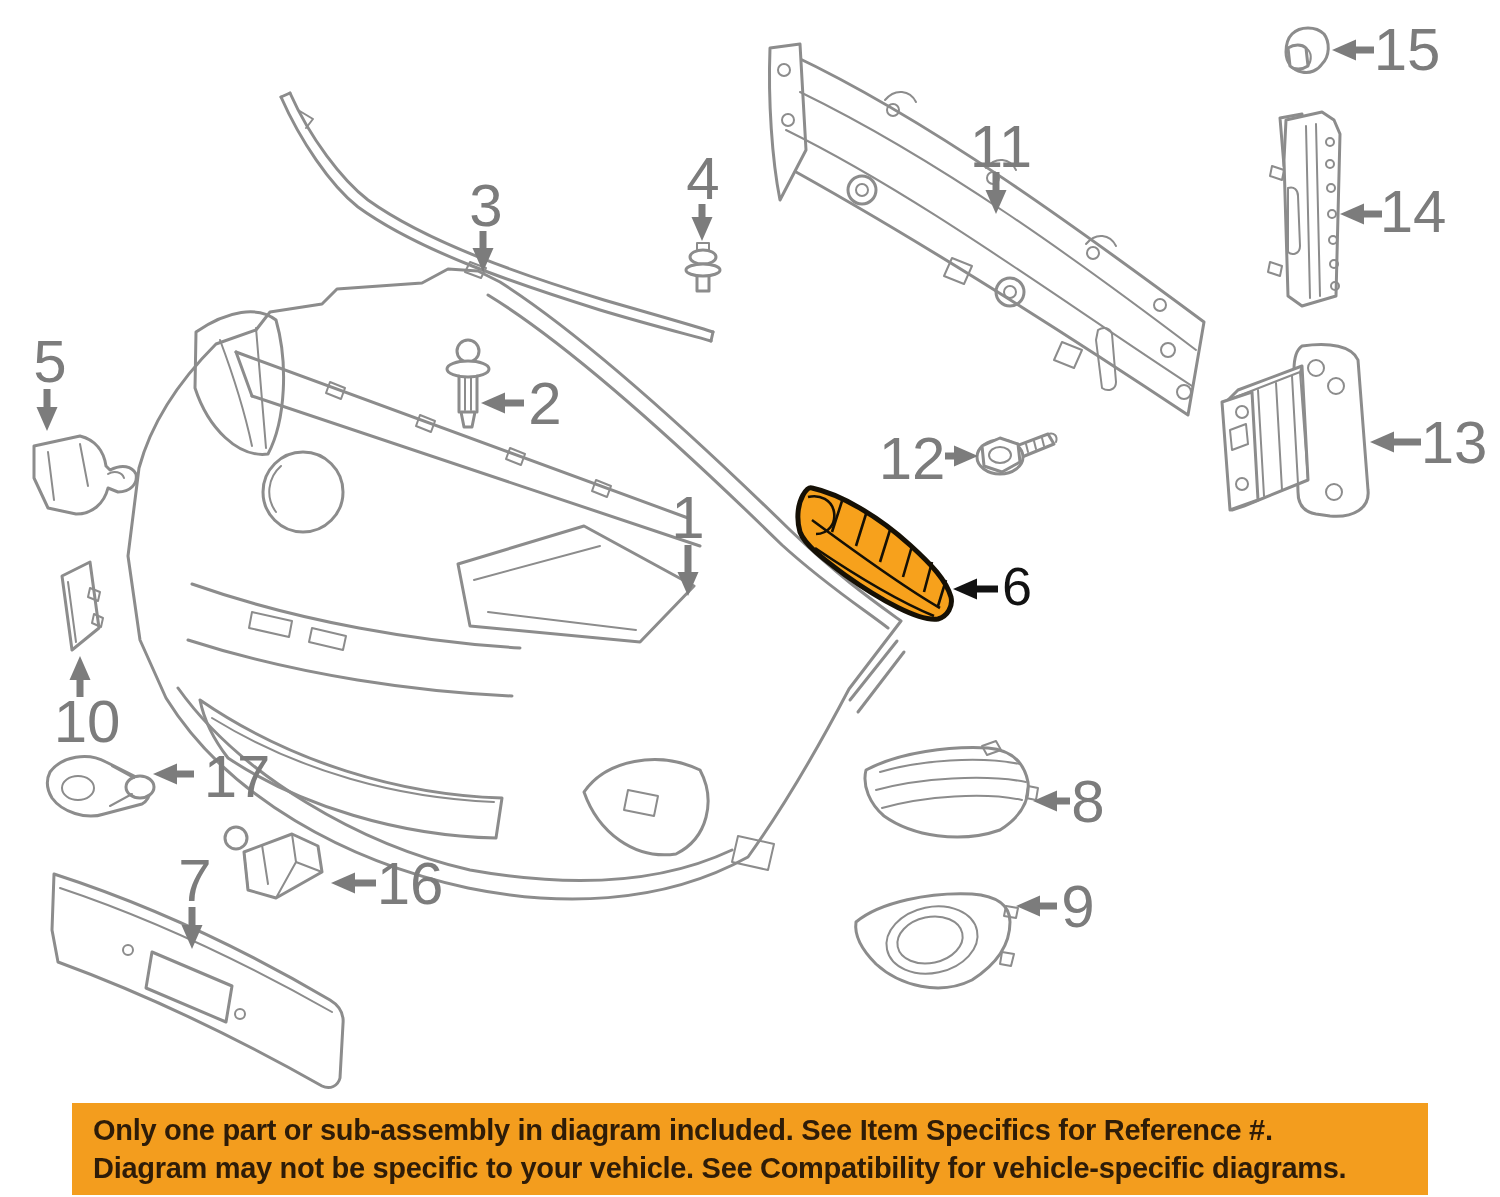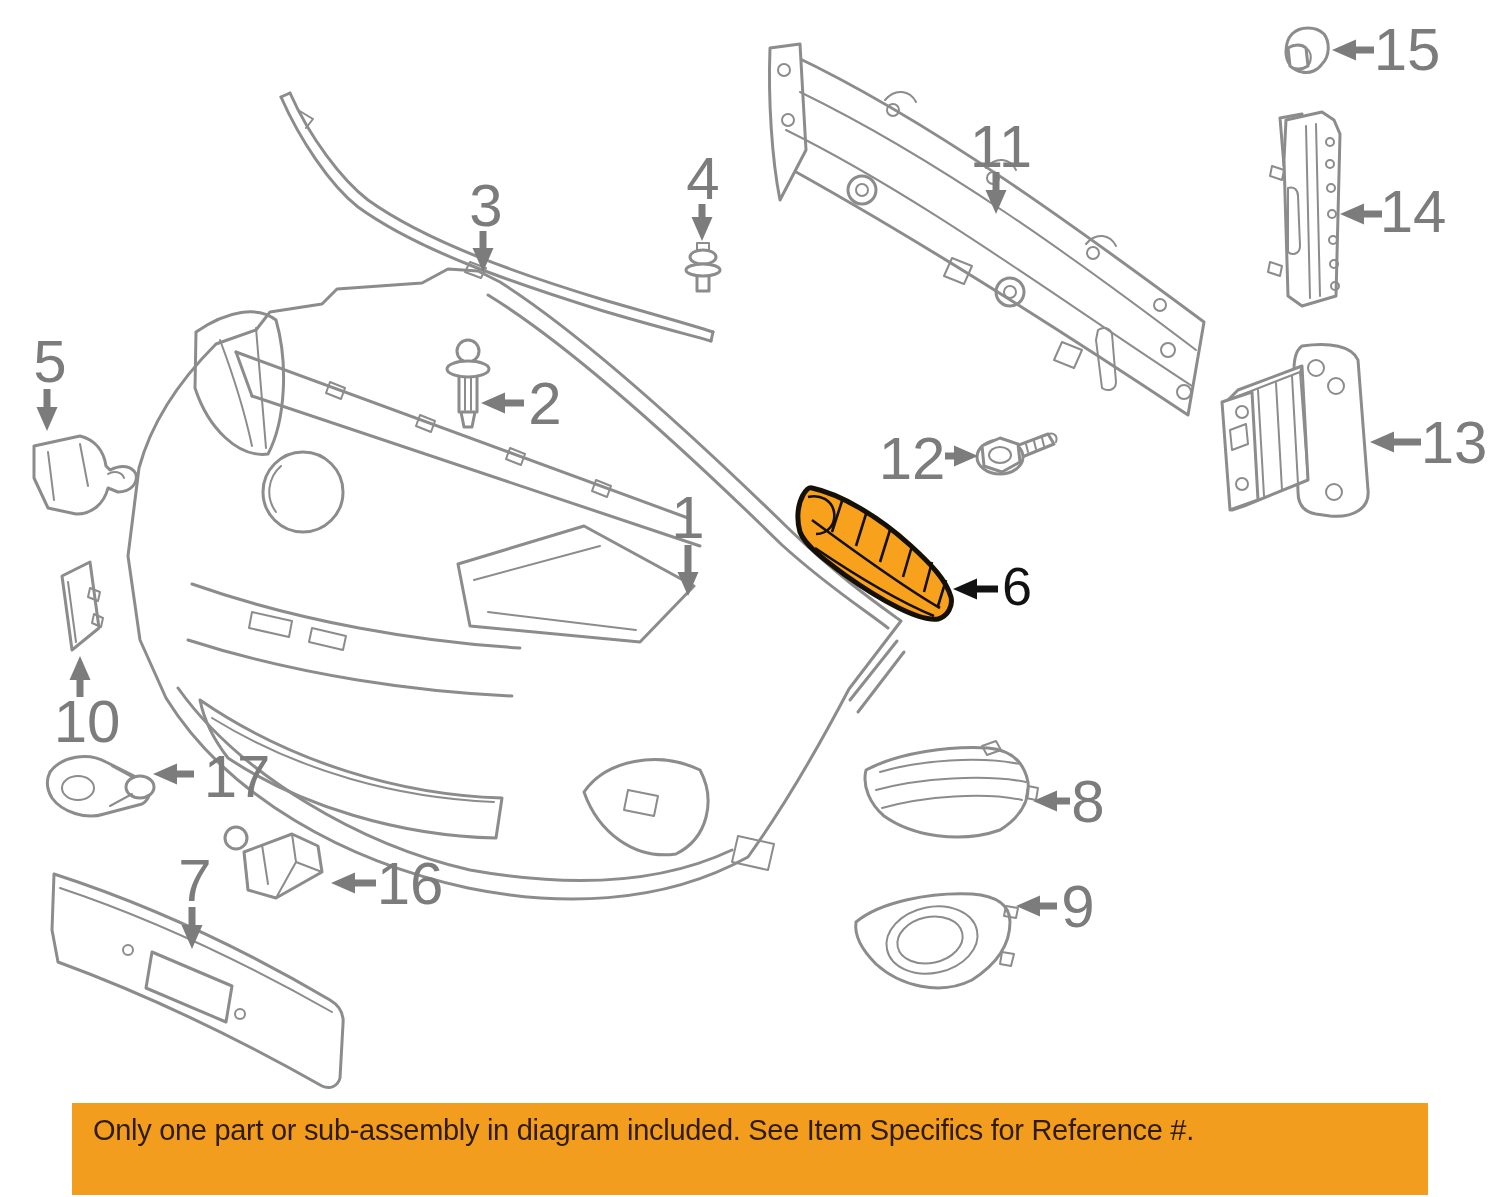--- a/index.html
+++ b/index.html
@@ -1,20 +1,20 @@
 <!DOCTYPE html>
 <html><head>
 <meta charset="utf-8">
 <style>
   html,body{margin:0;padding:0;background:#ffffff;}
   .stage{position:relative;width:1500px;height:1197px;background:#ffffff;overflow:hidden;
          font-family:"Liberation Sans", sans-serif;}
   #art{position:absolute;left:0;top:0;width:1500px;height:1197px;display:block;}
   .banner{position:absolute;left:72px;top:1103px;width:1356px;height:92px;
-          background:#F39D1E;color:#2E1C08;font-weight:normal;font-size:29px;
+          background:#F39D1E;color:#2E1C08;font-weight:bold;font-size:29px;
           line-height:38px;padding:8px 0 0 21px;box-sizing:border-box;
           letter-spacing:-0.3px;}
   .lineart{stroke:#8C8C8C;fill:none;stroke-width:3;stroke-linecap:round;stroke-linejoin:round;}
   .fillwhite{fill:#ffffff;}
   .thin{stroke-width:2;}
   .hl{stroke:#151005;fill:#F7A11C;stroke-width:5;}
   .hl-in{stroke:#151005;fill:none;stroke-width:2.6;}
 </style>
 </head>
 <body>
@@ -319,14 +319,15 @@
         <g>
           <line x1="194" y1="774" x2="173" y2="774" stroke="#7C7C7C" stroke-width="7"></line>
           <polygon points="153,774 177,763.5 177,784.5" fill="#7C7C7C"></polygon>
           <text x="237" y="776" fill="#7C7C7C" font-size="60" font-family="&quot;Liberation Sans&quot;, sans-serif" text-anchor="middle" dominant-baseline="central">17</text>
         </g>
       </g>
   </svg>
 
   <div class="banner">
     <div>Only one part or sub-assembly in diagram included. See Item Specifics for Reference #.</div>
+    <div>Diagram may not be specific to your vehicle. See Compatibility for vehicle-specific diagrams.</div>
   </div>
 </div>
 
 </body></html>

